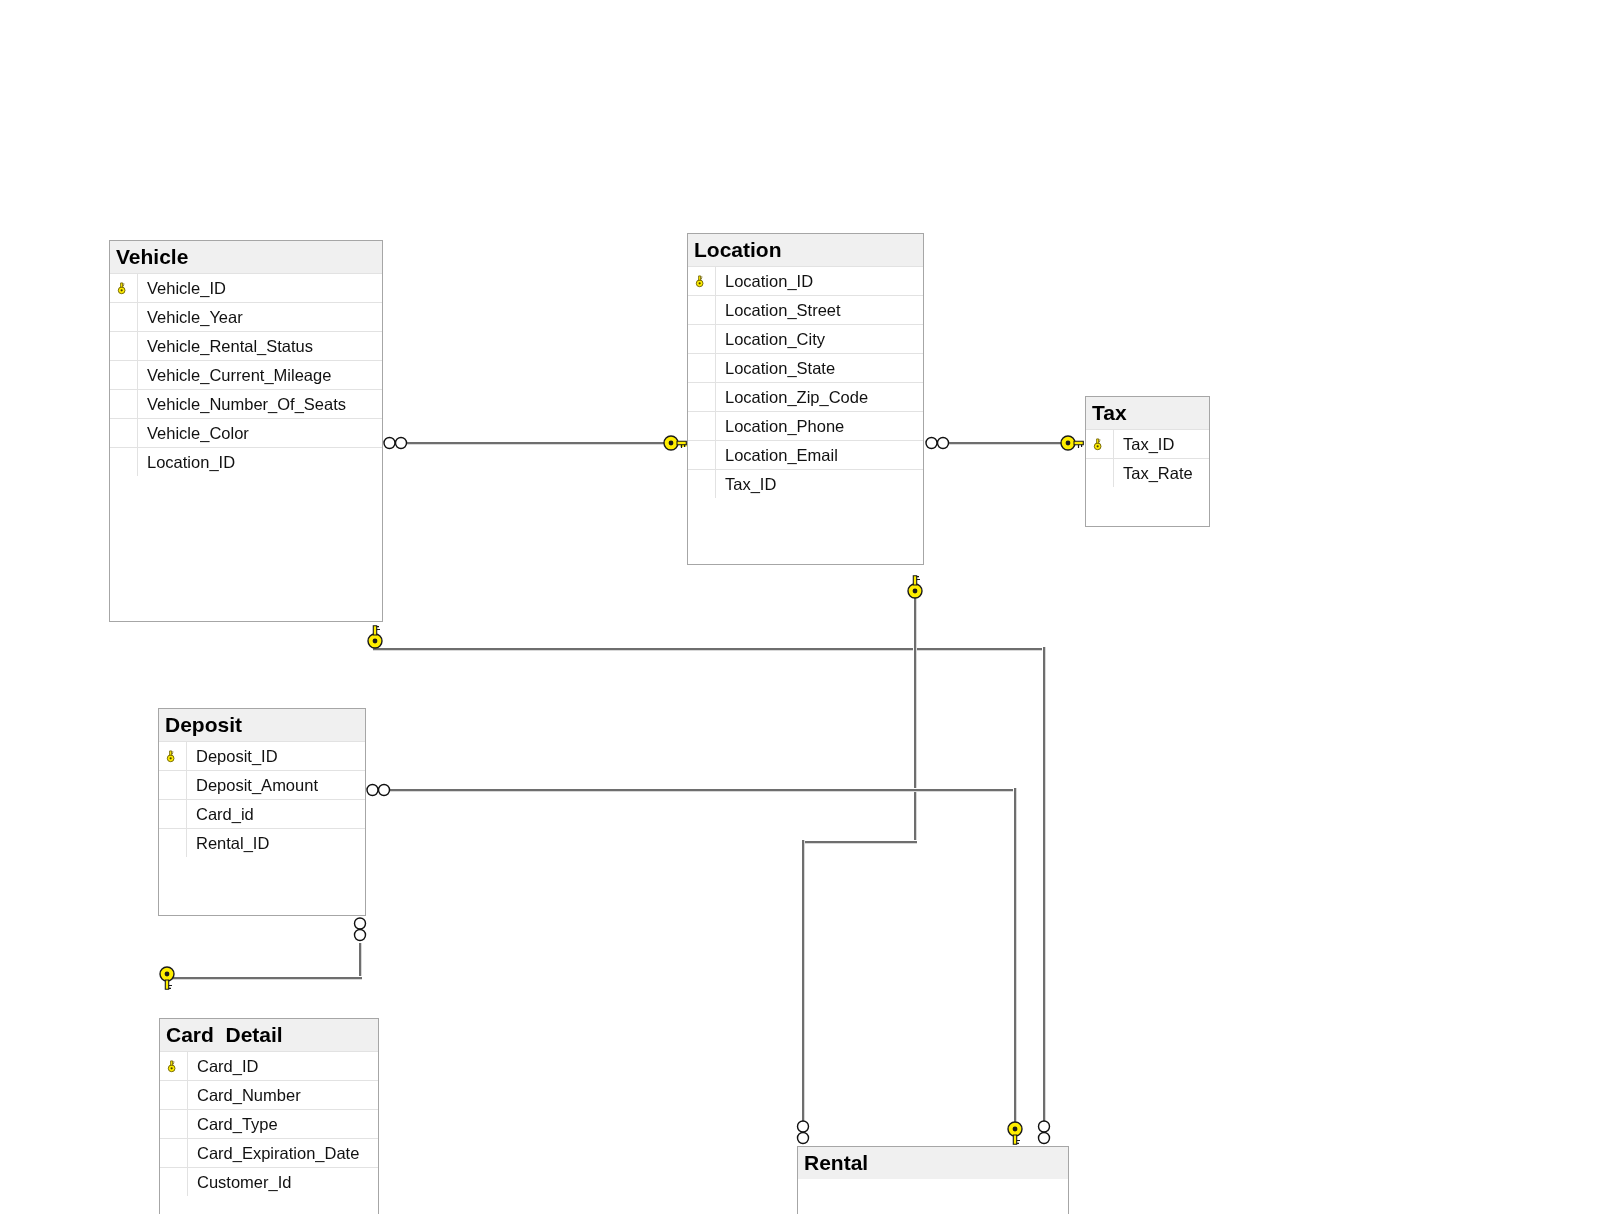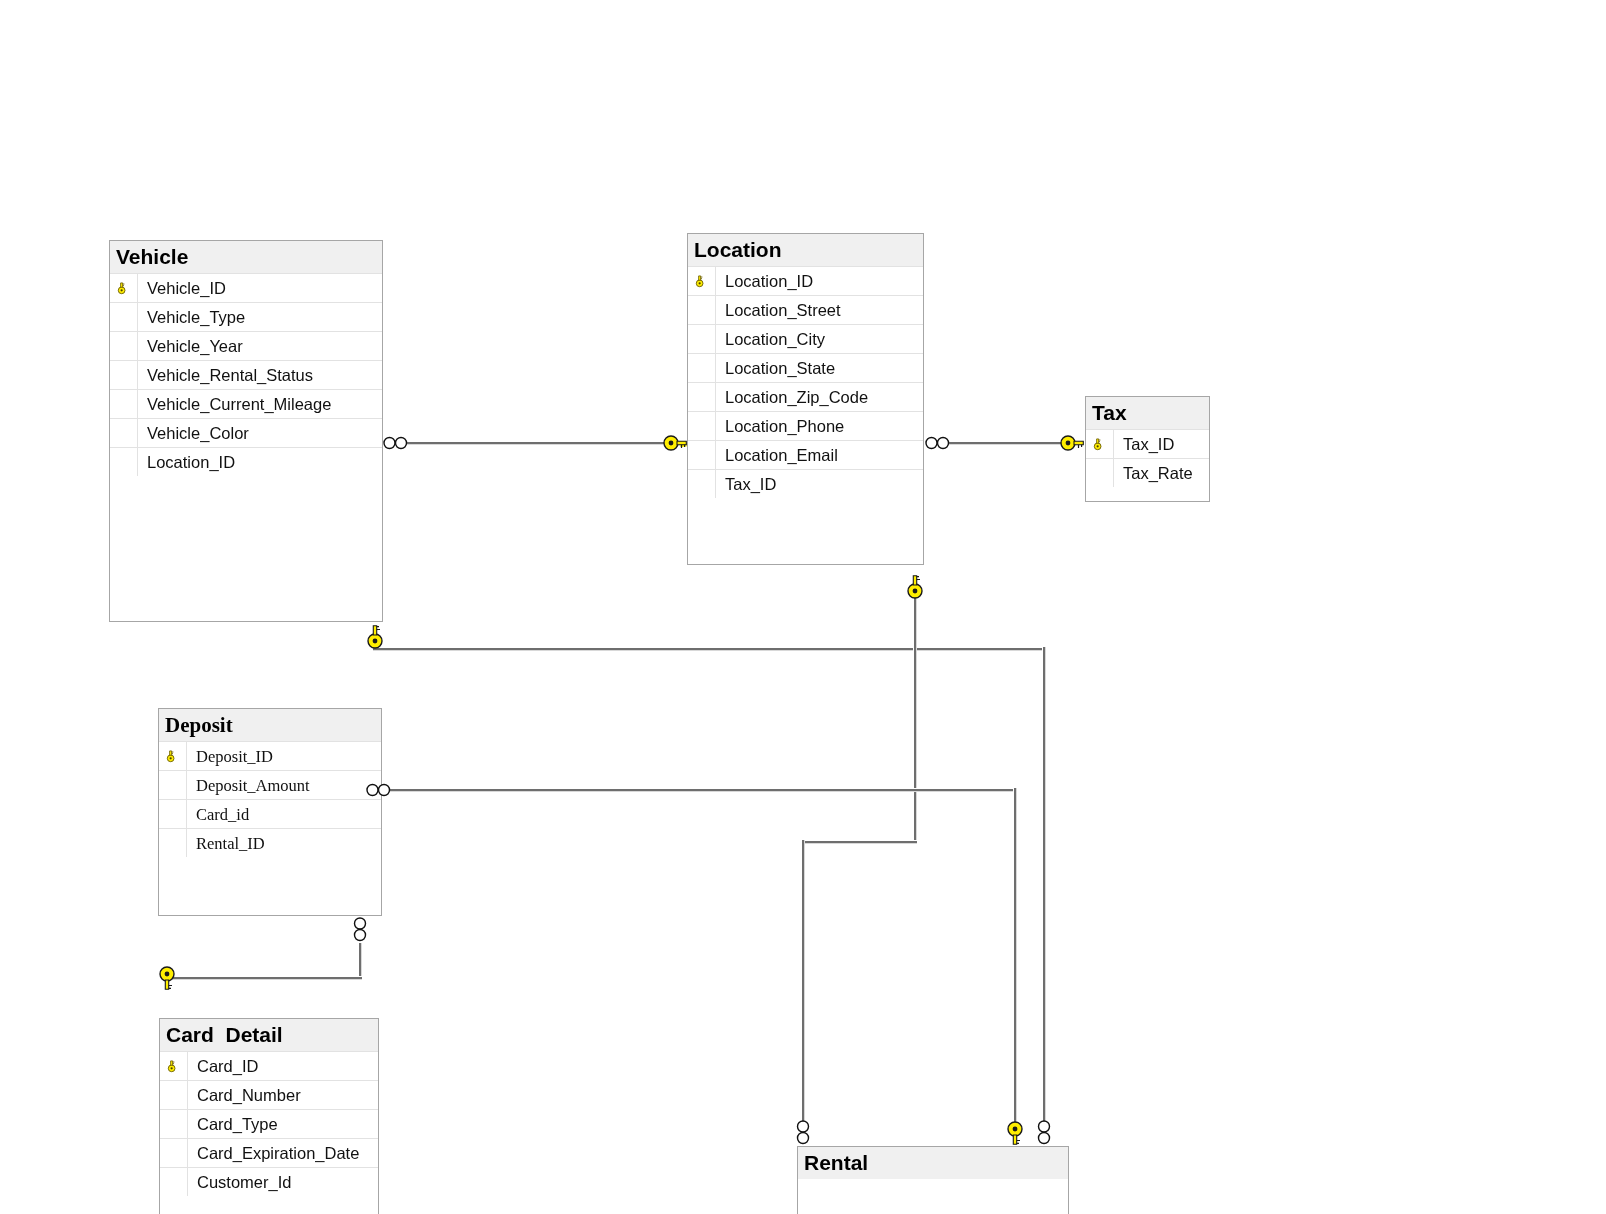--- a/index.html
+++ b/index.html
@@ -138,33 +138,33 @@
               <circle cx="5" cy="9" r="3.6" fill="#ffee00" stroke="#6b5d00" stroke-width="1"></circle>
               <circle cx="5" cy="9" r="1.2" fill="#4a4000"></circle>
               <path d="M3.9 5.6 V1 H6.1 V5.6 Z" fill="#ffee00" stroke="#6b5d00" stroke-width="0.9"></path>
               <path d="M6.1 2.2 H8 M6.1 3.9 H7.5" stroke="#6b5d00" stroke-width="0.9"></path>
             </svg>
           </div>
           <div class="fname">Vehicle_ID</div>
         </div>
         <div class="row">
           <div class="gutter"></div>
-          <div class="fname">Vehicle_Type</div>
-        </div>
-        <div class="row">
-          <div class="gutter"></div>
           <div class="fname">Vehicle_Year</div>
         </div>
         <div class="row">
           <div class="gutter"></div>
           <div class="fname">Vehicle_Rental_Status</div>
         </div>
         <div class="row">
           <div class="gutter"></div>
           <div class="fname">Vehicle_Current_Mileage</div>
+        </div>
+        <div class="row">
+          <div class="gutter"></div>
+          <div class="fname">Vehicle_Number_Of_Seats</div>
         </div>
         <div class="row">
           <div class="gutter"></div>
           <div class="fname">Vehicle_Color</div>
         </div>
         <div class="row">
           <div class="gutter"></div>
           <div class="fname">Location_ID</div>
         </div>
       </div>
@@ -208,42 +208,42 @@
           <div class="gutter"></div>
           <div class="fname">Location_Email</div>
         </div>
         <div class="row">
           <div class="gutter"></div>
           <div class="fname">Tax_ID</div>
         </div>
       </div>
   </div>
 
-  <div class="entity" id="e-tax" style="left: 1085px; top: 396px; width: 125px; height: 106px;">
+  <div class="entity" id="e-tax" style="left: 1085px; top: 396px; width: 125px; height: 131px;">
     <div class="hdr">Tax</div>
     <div class="rows">
         <div class="row">
           <div class="gutter">
             <svg class="pkkey" viewBox="0 0 14 14">
               <circle cx="5" cy="9" r="3.6" fill="#ffee00" stroke="#6b5d00" stroke-width="1"></circle>
               <circle cx="5" cy="9" r="1.2" fill="#4a4000"></circle>
               <path d="M3.9 5.6 V1 H6.1 V5.6 Z" fill="#ffee00" stroke="#6b5d00" stroke-width="0.9"></path>
               <path d="M6.1 2.2 H8 M6.1 3.9 H7.5" stroke="#6b5d00" stroke-width="0.9"></path>
             </svg>
           </div>
           <div class="fname">Tax_ID</div>
         </div>
         <div class="row">
           <div class="gutter"></div>
           <div class="fname">Tax_Rate</div>
         </div>
       </div>
   </div>
 
-  <div class="entity" id="e-deposit" style="left: 158px; top: 708px; width: 224px; height: 208px; font-family: Liberation Serif, serif;">
+  <div class="entity" id="e-deposit" style="left: 158px; top: 708px; width: 208px; height: 208px;">
     <div class="hdr">Deposit</div>
     <div class="rows">
         <div class="row">
           <div class="gutter">
             <svg class="pkkey" viewBox="0 0 14 14">
               <circle cx="5" cy="9" r="3.6" fill="#ffee00" stroke="#6b5d00" stroke-width="1"></circle>
               <circle cx="5" cy="9" r="1.2" fill="#4a4000"></circle>
               <path d="M3.9 5.6 V1 H6.1 V5.6 Z" fill="#ffee00" stroke="#6b5d00" stroke-width="0.9"></path>
               <path d="M6.1 2.2 H8 M6.1 3.9 H7.5" stroke="#6b5d00" stroke-width="0.9"></path>
             </svg>

